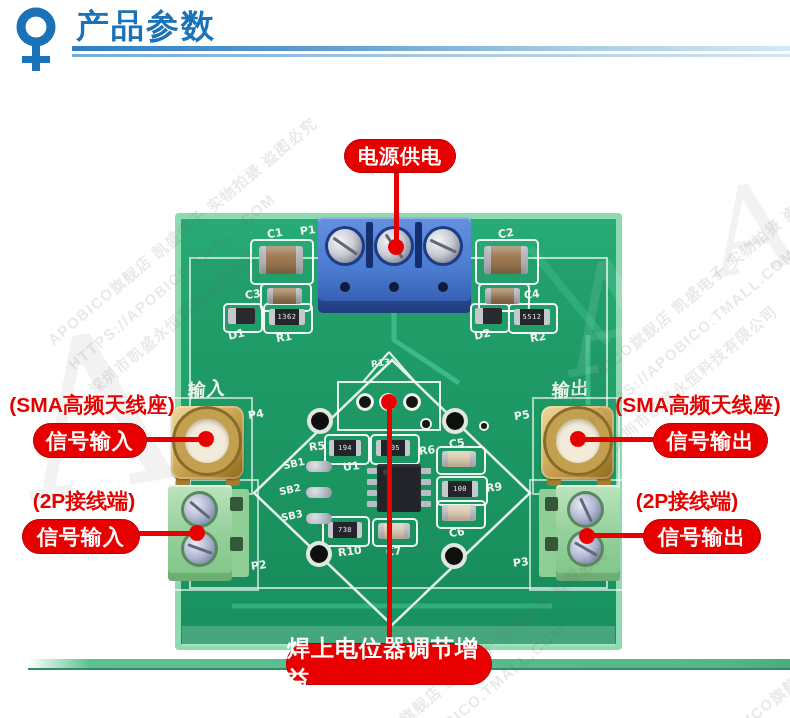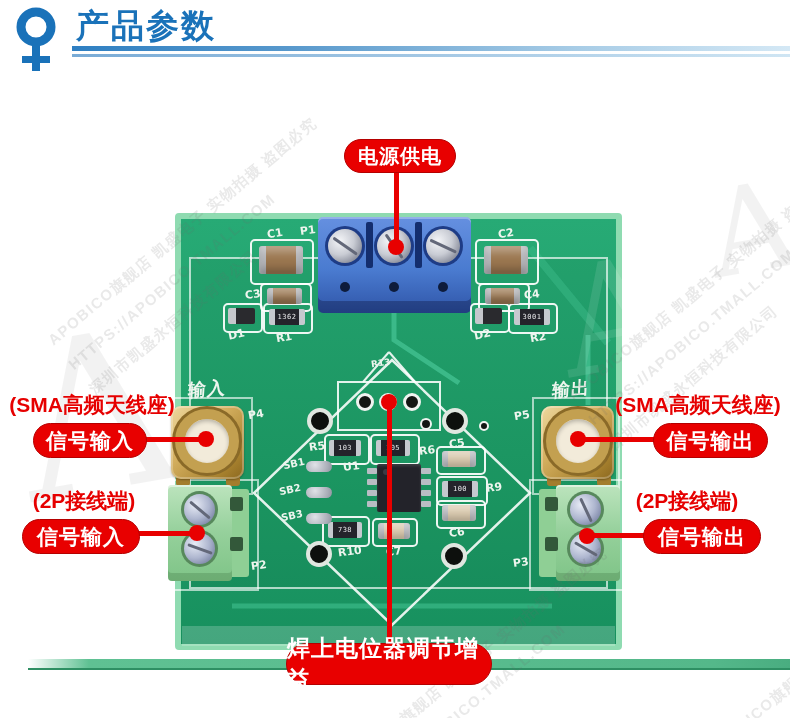--- a/index.html
+++ b/index.html
@@ -179,36 +179,36 @@
     </div>
 
   <div class="outline" style="left:475px;top:239px;width:60px;height:42px;"></div>
   <div class="cap-brown" style="left:484px;top:246px;width:44px;height:28px;"></div>
   <div class="outline" style="left:478px;top:283px;width:48px;height:25px;"></div>
   <div class="cap-brown" style="left:485px;top:288px;width:35px;height:16px;"></div>
   <div class="outline" style="left:470px;top:303px;width:36px;height:26px;"></div>
   <div class="diode" style="left:475px;top:308px;width:27px;height:16px;"></div>
   <div class="outline" style="left:508px;top:303px;width:46px;height:27px;"></div>
   <div class="res" style="left:514px;top:309px;width:36px;height:16px;">
-      <span>3001</span>
+      <span>5512</span>
     </div>
 
   <div class="pad" style="left:356px;top:393px;width:12px;height:12px;"></div>
   <div class="pad" style="left:379px;top:393px;width:12px;height:12px;"></div>
   <div class="pad" style="left:403px;top:393px;width:12px;height:12px;"></div>
   <div class="pad" style="left:420px;top:418px;width:8px;height:8px;border-width:2px;"></div>
   <div class="pad" style="left:479px;top:421px;width:6px;height:6px;border-width:2px;"></div>
   <div class="hole" style="left:307px;top:408px;width:18px;height:18px;"></div>
   <div class="hole" style="left:442px;top:408px;width:18px;height:18px;"></div>
   <div class="hole" style="left:306px;top:541px;width:18px;height:18px;"></div>
   <div class="hole" style="left:441px;top:543px;width:18px;height:18px;"></div>
 
   <div class="outline" style="left:324px;top:434px;width:42px;height:27px;"></div>
   <div class="res" style="left:329px;top:440px;width:32px;height:16px;">
-      <span>103</span>
+      <span>194</span>
     </div>
   <div class="outline" style="left:370px;top:434px;width:46px;height:27px;"></div>
   <div class="res" style="left:376px;top:440px;width:34px;height:16px;">
       <span>105</span>
     </div>
   <div class="outline" style="left:436px;top:446px;width:46px;height:25px;"></div>
   <div class="cap-tan" style="left:442px;top:451px;width:34px;height:16px;"></div>
   <div class="outline" style="left:436px;top:476px;width:48px;height:26px;"></div>
   <div class="res" style="left:442px;top:481px;width:36px;height:16px;">
       <span>100</span>

